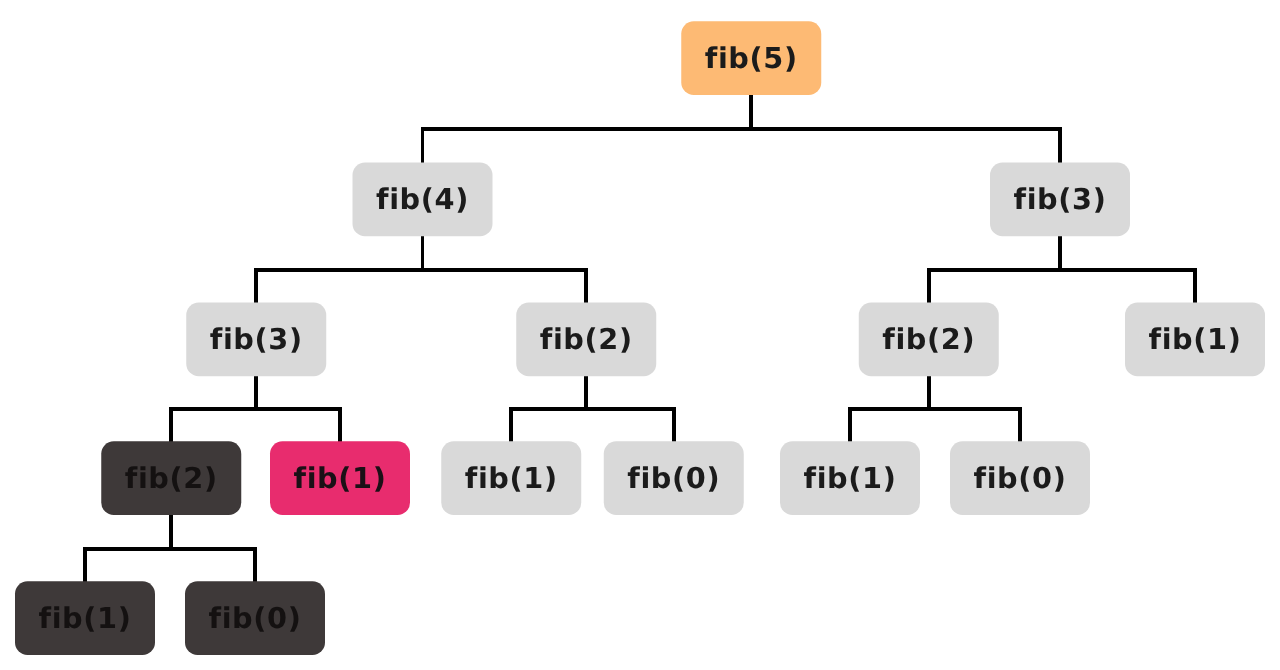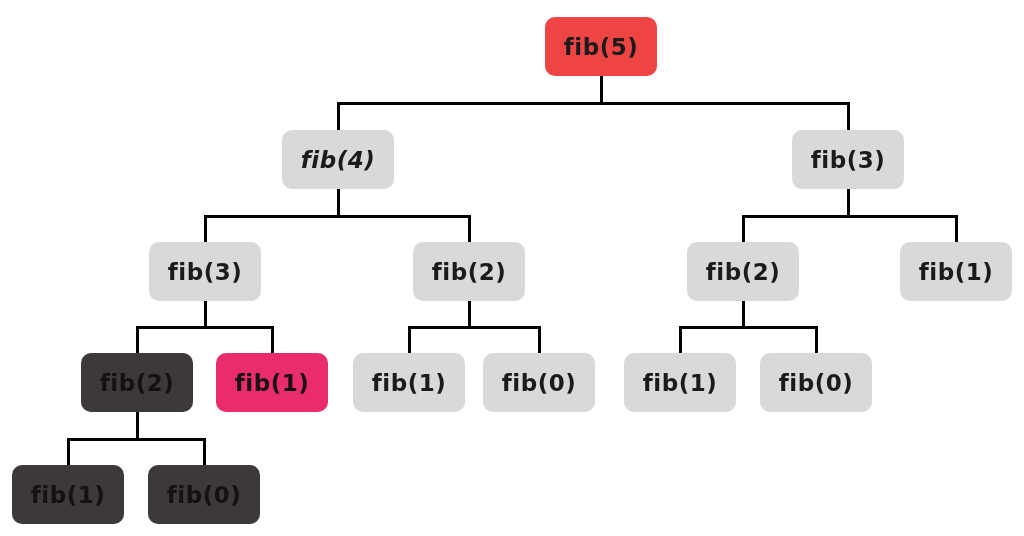--- a/index.html
+++ b/index.html
@@ -38,24 +38,24 @@
   }
 </style>
 </head>
 <body>
 
 <div class="canvas">
   <svg class="edges" id="edges" viewBox="0 0 1024 536" xmlns="http://www.w3.org/2000/svg">
       <path d="M 601 76 L 601 103 M 338 103 L 848 103 M 338 103 L 338 130 M 848 103 L 848 130 M 338 189 L 338 216 M 205 216 L 469 216 M 205 216 L 205 242 M 469 216 L 469 242 M 848 189 L 848 216 M 743 216 L 956 216 M 743 216 L 743 242 M 956 216 L 956 242 M 205 301 L 205 327 M 137 327 L 272 327 M 137 327 L 137 353 M 272 327 L 272 353 M 469 301 L 469 327 M 409 327 L 539 327 M 409 327 L 409 353 M 539 327 L 539 353 M 743 301 L 743 327 M 680 327 L 816 327 M 680 327 L 680 353 M 816 327 L 816 353 M 137 412 L 137 439 M 68 439 L 204 439 M 68 439 L 68 465 M 204 439 L 204 465" fill="none" stroke="#000000" stroke-width="3" stroke-linecap="square" shape-rendering="crispEdges"></path>
     </svg>
   <div id="nodes">
-      <div class="node" style="left: 545px; top: 17px; width: 112px; height: 59px; background: #ef4444; color: rgb(27, 27, 27);">
+      <div class="node" style="left: 545px; top: 17px; width: 112px; height: 59px; background: #fdba74; color: rgb(27, 27, 27);">
         <span>fib(5)</span>
       </div>
-      <div class="node" style="left: 282px; top: 130px; width: 112px; height: 59px; background: rgb(217, 217, 217); color: rgb(27, 27, 27); font-style: italic;">
+      <div class="node" style="left: 282px; top: 130px; width: 112px; height: 59px; background: rgb(217, 217, 217); color: rgb(27, 27, 27);">
         <span>fib(4)</span>
       </div>
       <div class="node" style="left: 792px; top: 130px; width: 112px; height: 59px; background: rgb(217, 217, 217); color: rgb(27, 27, 27);">
         <span>fib(3)</span>
       </div>
       <div class="node" style="left: 149px; top: 242px; width: 112px; height: 59px; background: rgb(217, 217, 217); color: rgb(27, 27, 27);">
         <span>fib(3)</span>
       </div>
       <div class="node" style="left: 413px; top: 242px; width: 112px; height: 59px; background: rgb(217, 217, 217); color: rgb(27, 27, 27);">
         <span>fib(2)</span>

